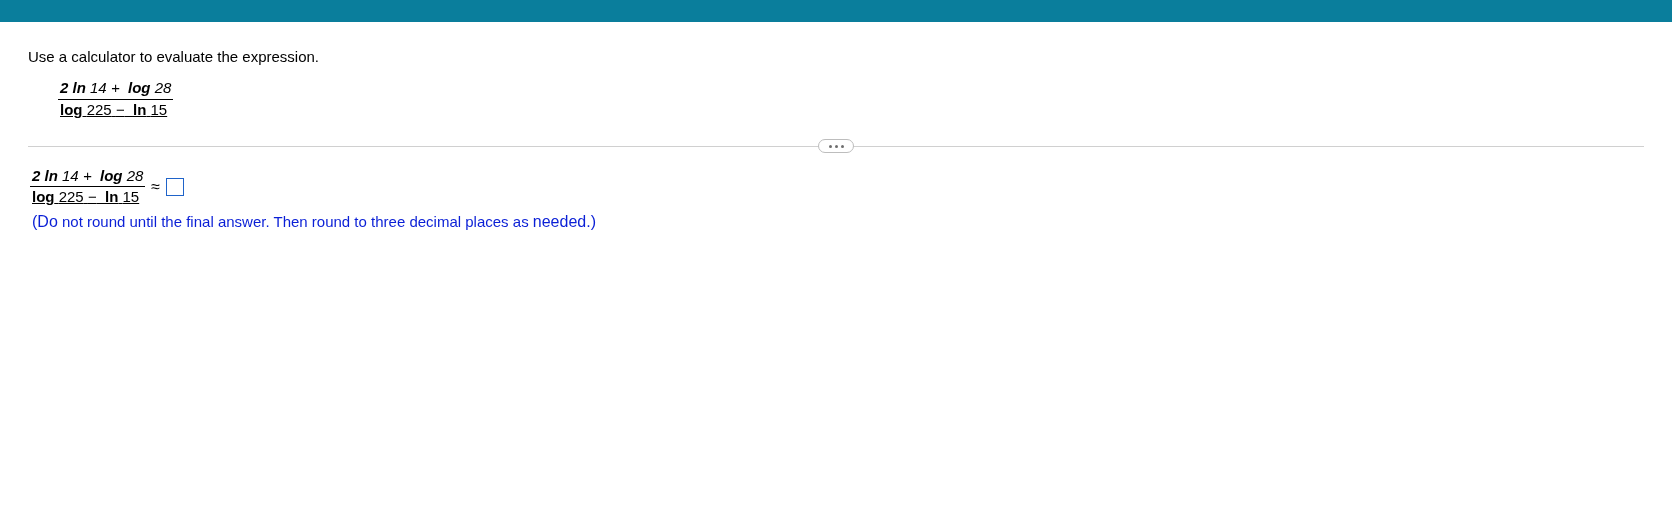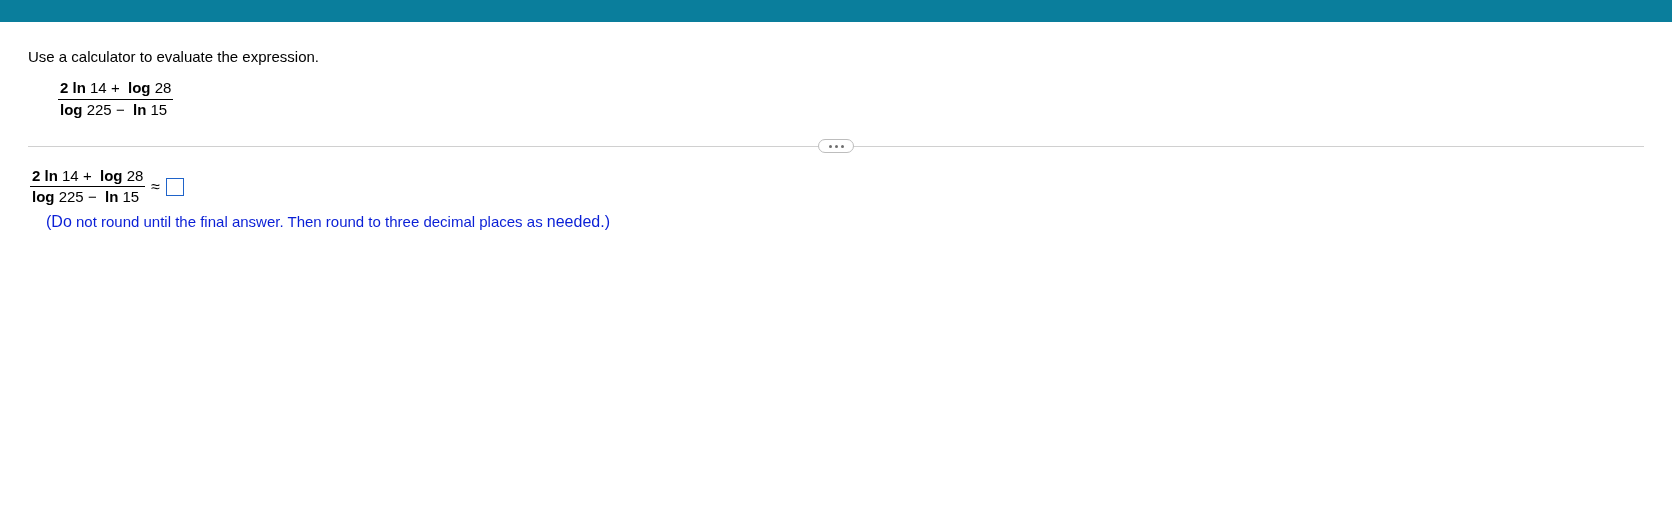--- a/index.html
+++ b/index.html
@@ -26,25 +26,27 @@
   }
   .frac {
     display: inline-block;
     text-align: left;
     vertical-align: middle;
     line-height: 1.25;
   }
   .frac .num {
     display: block;
     padding: 0 2px 1px 2px;
+    font-style: italic;
   }
   .frac .den {
     display: block;
     border-top: 1px solid #000;
     padding: 1px 2px 0 2px;
+    text-decoration: underline;
   }
   .b { font-weight: bold; }
 
   .divider-wrap {
     position: relative;
     margin: 26px 0 20px 0;
   }
   .divider-line {
     border: 0;
     border-top: 1px solid #d0d0d0;
@@ -90,21 +92,21 @@
     border: 1.5px solid #1f63c9;
     background: #fff;
     box-sizing: border-box;
     padding: 0;
     font-size: 13px;
     text-align: center;
   }
   .hint {
     color: #0a1fd6;
     margin-top: 6px;
-    margin-left: 18px;
+    margin-left: 4px;
   }
   .hint .lg { font-size: 16px; }
 </style>
 </head>
 <body>
 
 <div class="topbar"></div>
 
 <div class="page">
 

